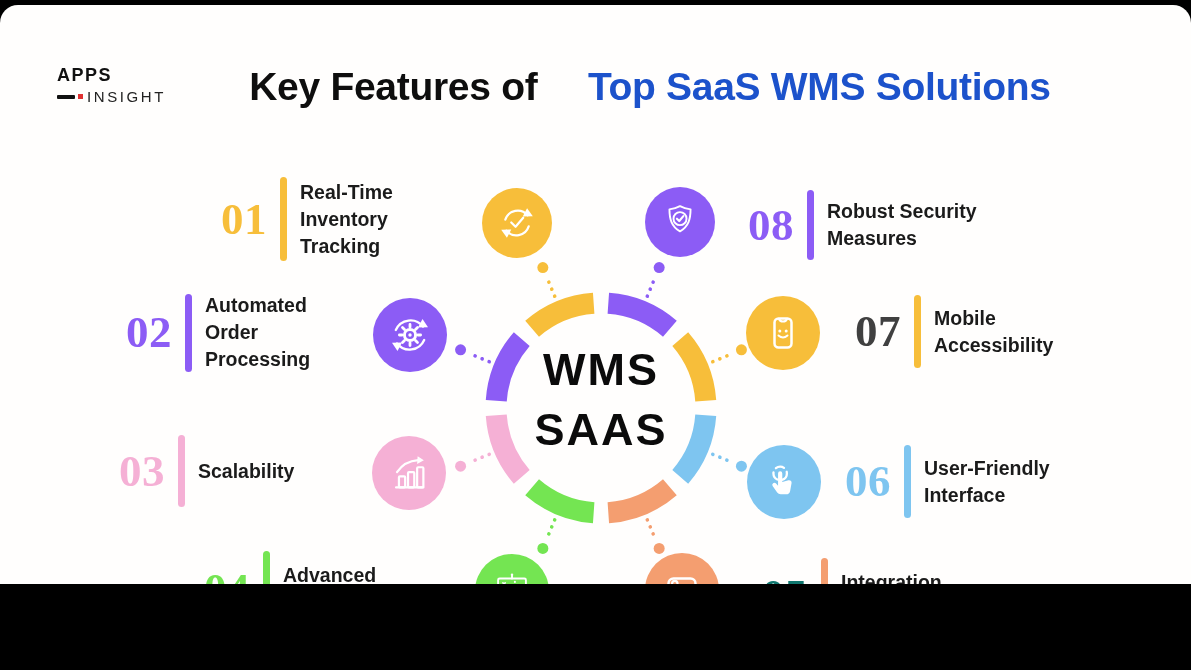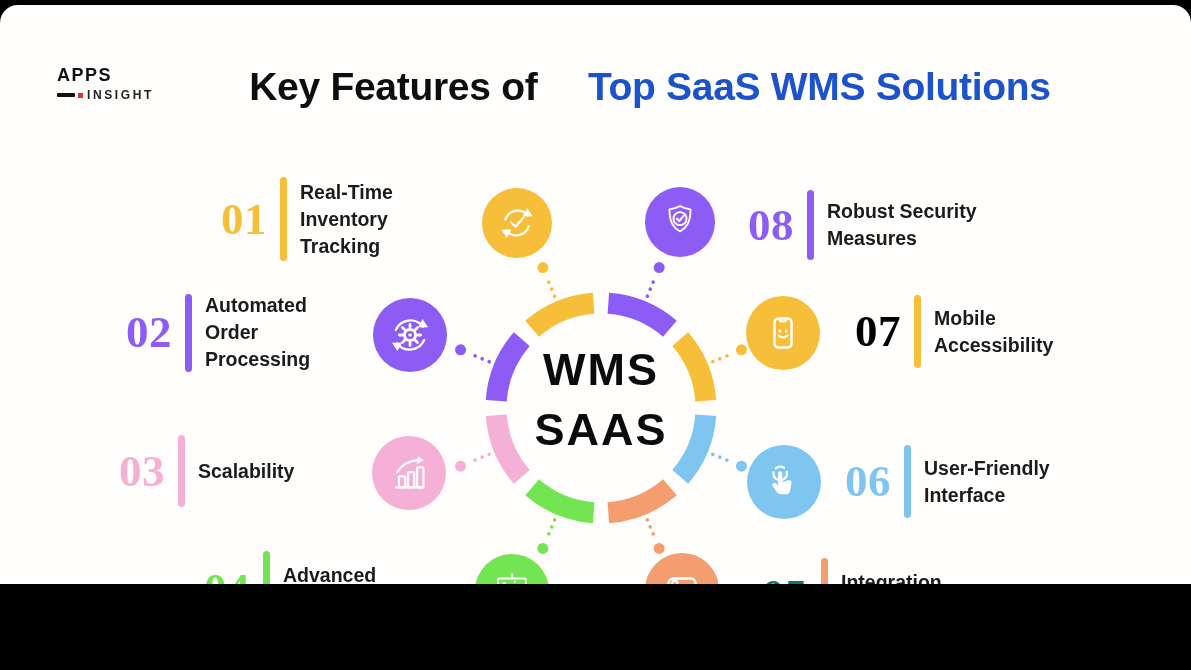--- a/index.html
+++ b/index.html
@@ -6,21 +6,21 @@
   .stage{position:relative;width:1191px;height:584px;background:#000;overflow:hidden;
          font-family:"Liberation Sans",sans-serif;}
   .page{position:absolute;left:0;top:5px;width:1191px;height:660px;background:#fffefd;border-radius:18px;}
 
   
   .logo{position:absolute;left:57px;top:60px;width:110px;}
   .logo-apps{font-size:18px;font-weight:800;letter-spacing:1.5px;color:#111;}
   .logo-row{display:flex;align-items:center;margin-top:2px;}
   .logo-bar{width:18px;height:4px;background:#111;border-radius:1px;}
   .logo-dot{width:5px;height:5px;margin-left:3px;}
-  .logo-insight{font-size:12px;font-weight:700;letter-spacing:2.6px;color:#222;margin-left:4px;}
+  .logo-insight{font-size:15px;font-weight:400;letter-spacing:2.6px;color:#222;margin-left:4px;}
 
   
   .title{position:absolute;left:150px;top:60px;width:1000px;text-align:center;
          font-size:39px;font-weight:800;color:#0e0e0e;letter-spacing:-0.3px;white-space:nowrap;}
 
   
   #diagram-svg{position:absolute;left:0;top:0;pointer-events:none;}
 
   
   .center-label{position:absolute;left:451px;top:342px;width:300px;text-align:center;color:#0b0b0b;}
@@ -142,21 +142,21 @@
   </div>
 
   <div class="feature pos-f6">
     <div class="fnum" style="color: rgb(126, 197, 240);">06</div>
     <div class="fbar" style="background-color: rgb(126, 197, 240);"></div>
     <div class="flabel">User-Friendly
 Interface</div>
   </div>
 
   <div class="feature pos-f7">
-    <div class="fnum" style="color: #000000;">07</div>
+    <div class="fnum" style="color: #404040;">07</div>
     <div class="fbar" style="background-color: rgb(247, 190, 58);"></div>
     <div class="flabel">Mobile
 Accessibility</div>
   </div>
 
   <div class="feature pos-f8">
     <div class="fnum" style="color: rgb(140, 92, 245);">08</div>
     <div class="fbar" style="background-color: rgb(140, 92, 245);"></div>
     <div class="flabel">Robust Security
 Measures</div>

